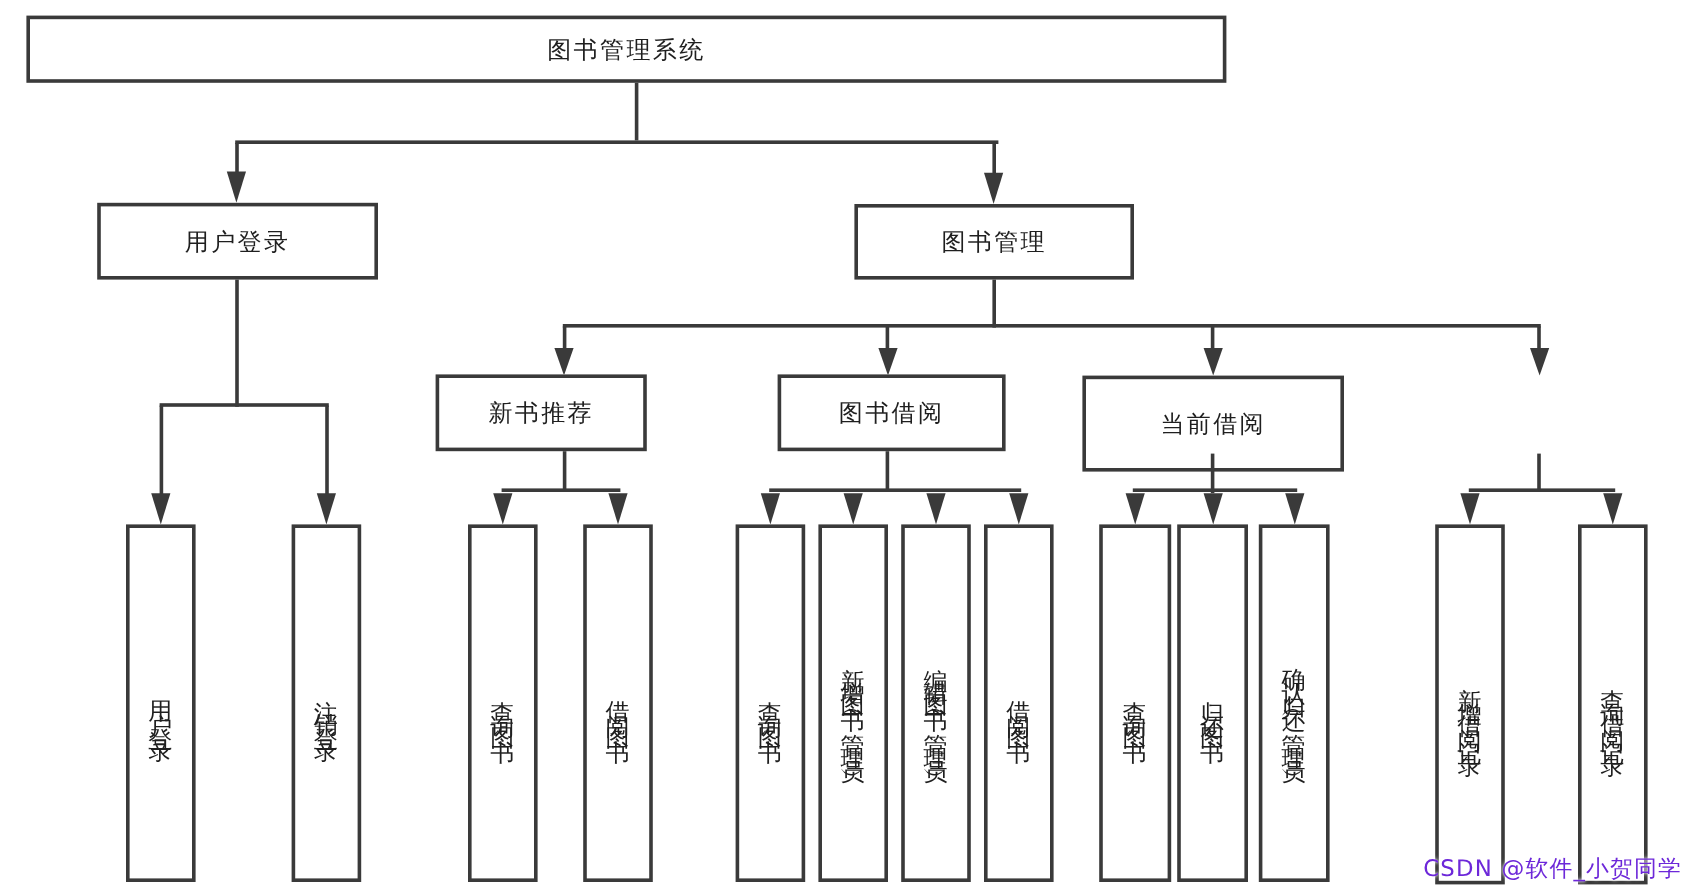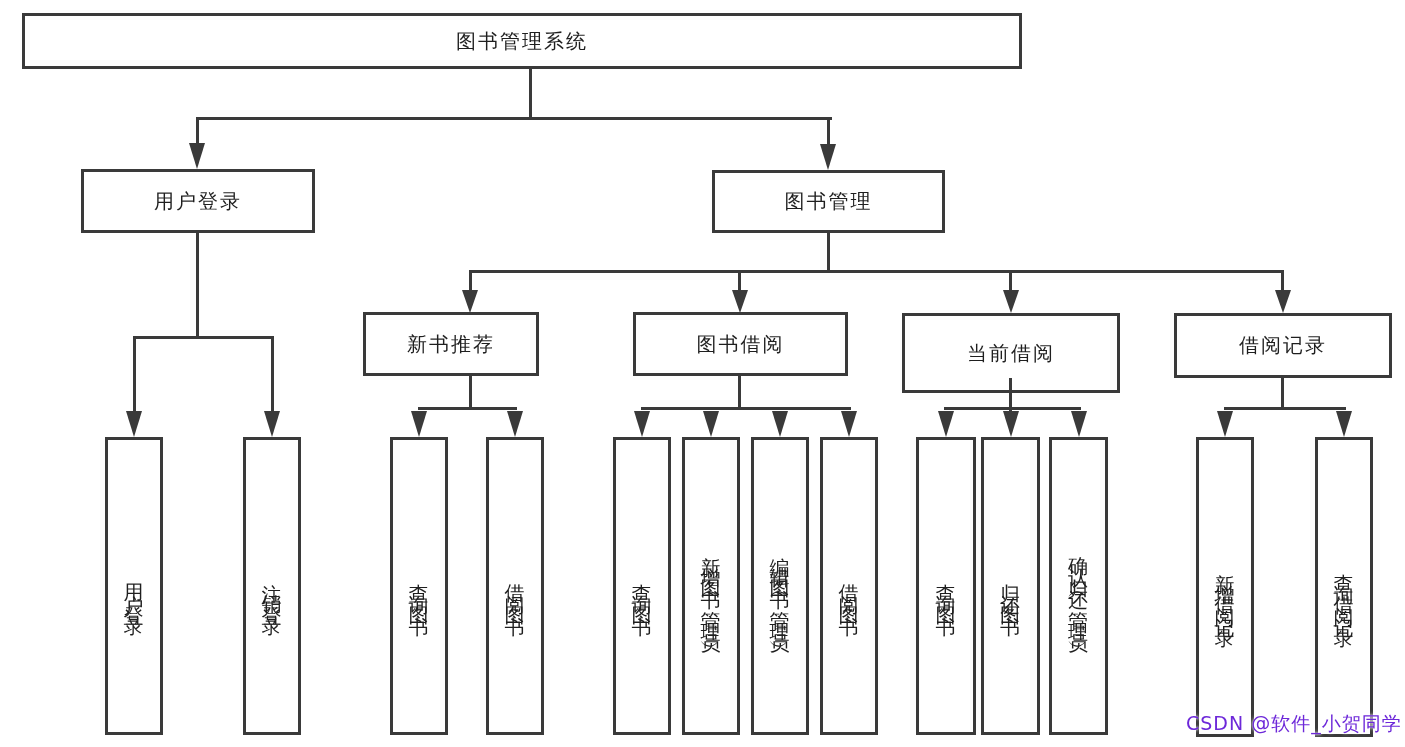--- a/index.html
+++ b/index.html
@@ -60,23 +60,22 @@
   <div class="v" style="left:469px;top:272px;height:19px;"></div>
   <div class="arr arr-sm" style="left:462px;top:290px;"></div>
   <div class="v" style="left:738px;top:272px;height:19px;"></div>
   <div class="arr arr-sm" style="left:732px;top:290px;"></div>
   <div class="v" style="left:1009px;top:272px;height:19px;"></div>
   <div class="arr arr-sm" style="left:1003px;top:290px;"></div>
   <div class="v" style="left:1281px;top:272px;height:19px;"></div>
   <div class="arr arr-sm" style="left:1275px;top:290px;"></div>
 
   <div class="box" style="left:363px;top:312px;width:176px;height:64px;">新书推荐</div>
-  <div class="box" style="left:633px;top:312px;width:215px;height:64px;">图书借阅</div>
+  <div class="box" style="left:648px;top:312px;width:190px;height:64px;">图书借阅</div>
   <div class="box" style="left:902px;top:313px;width:218px;height:80px;">当前借阅</div>
-  <div class="box" style="left:1174px;top:313px;width:218px;height:65px;">借阅记录</div>
 
   <div class="v" style="left:469px;top:376px;height:34px;"></div>
   <div class="h" style="left:418px;top:407px;width:99px;"></div>
   <div class="arr" style="left:411px;top:411px;"></div>
   <div class="arr" style="left:507px;top:411px;"></div>
 
   <div class="v" style="left:738px;top:376px;height:34px;"></div>
   <div class="h" style="left:641px;top:407px;width:210px;"></div>
   <div class="arr" style="left:634px;top:411px;"></div>
   <div class="arr" style="left:703px;top:411px;"></div>

